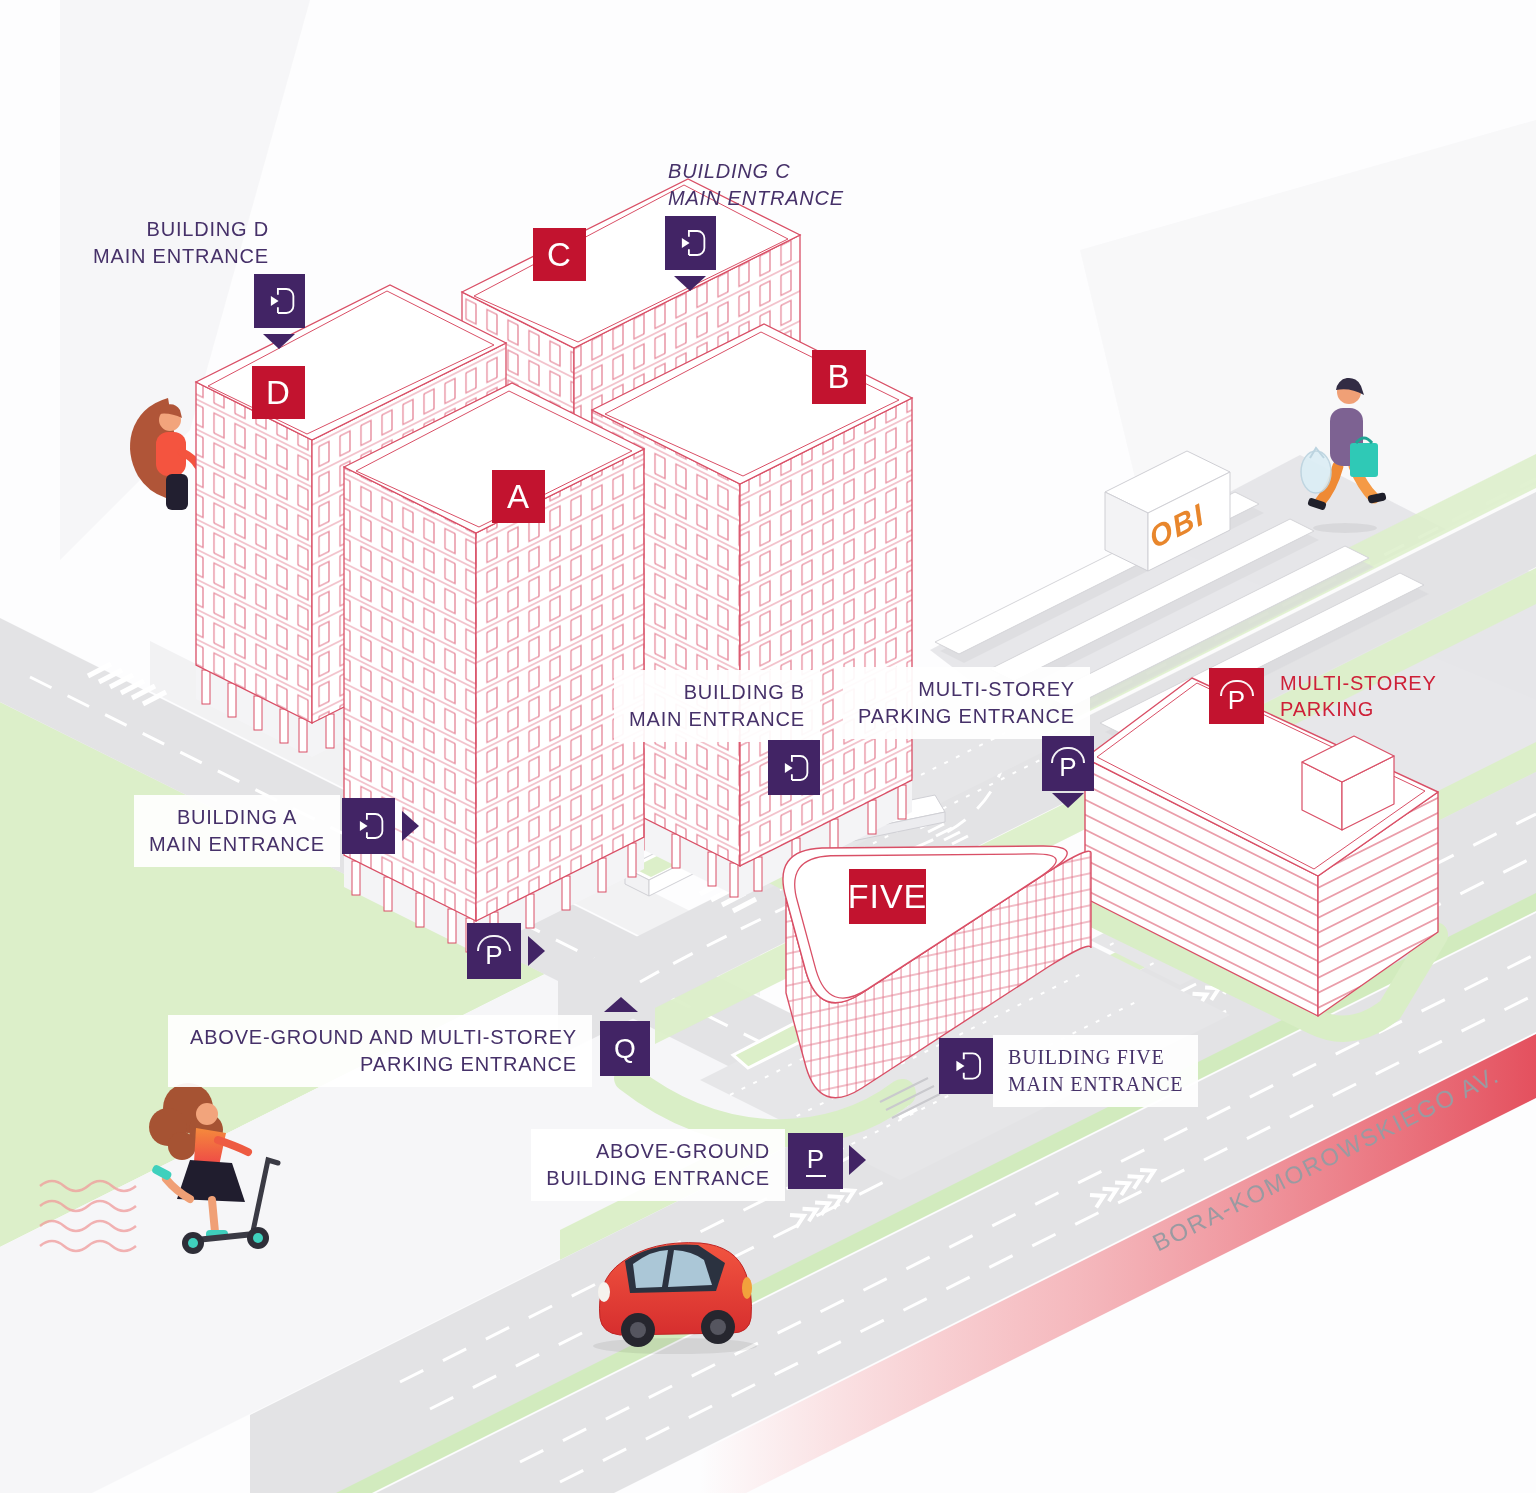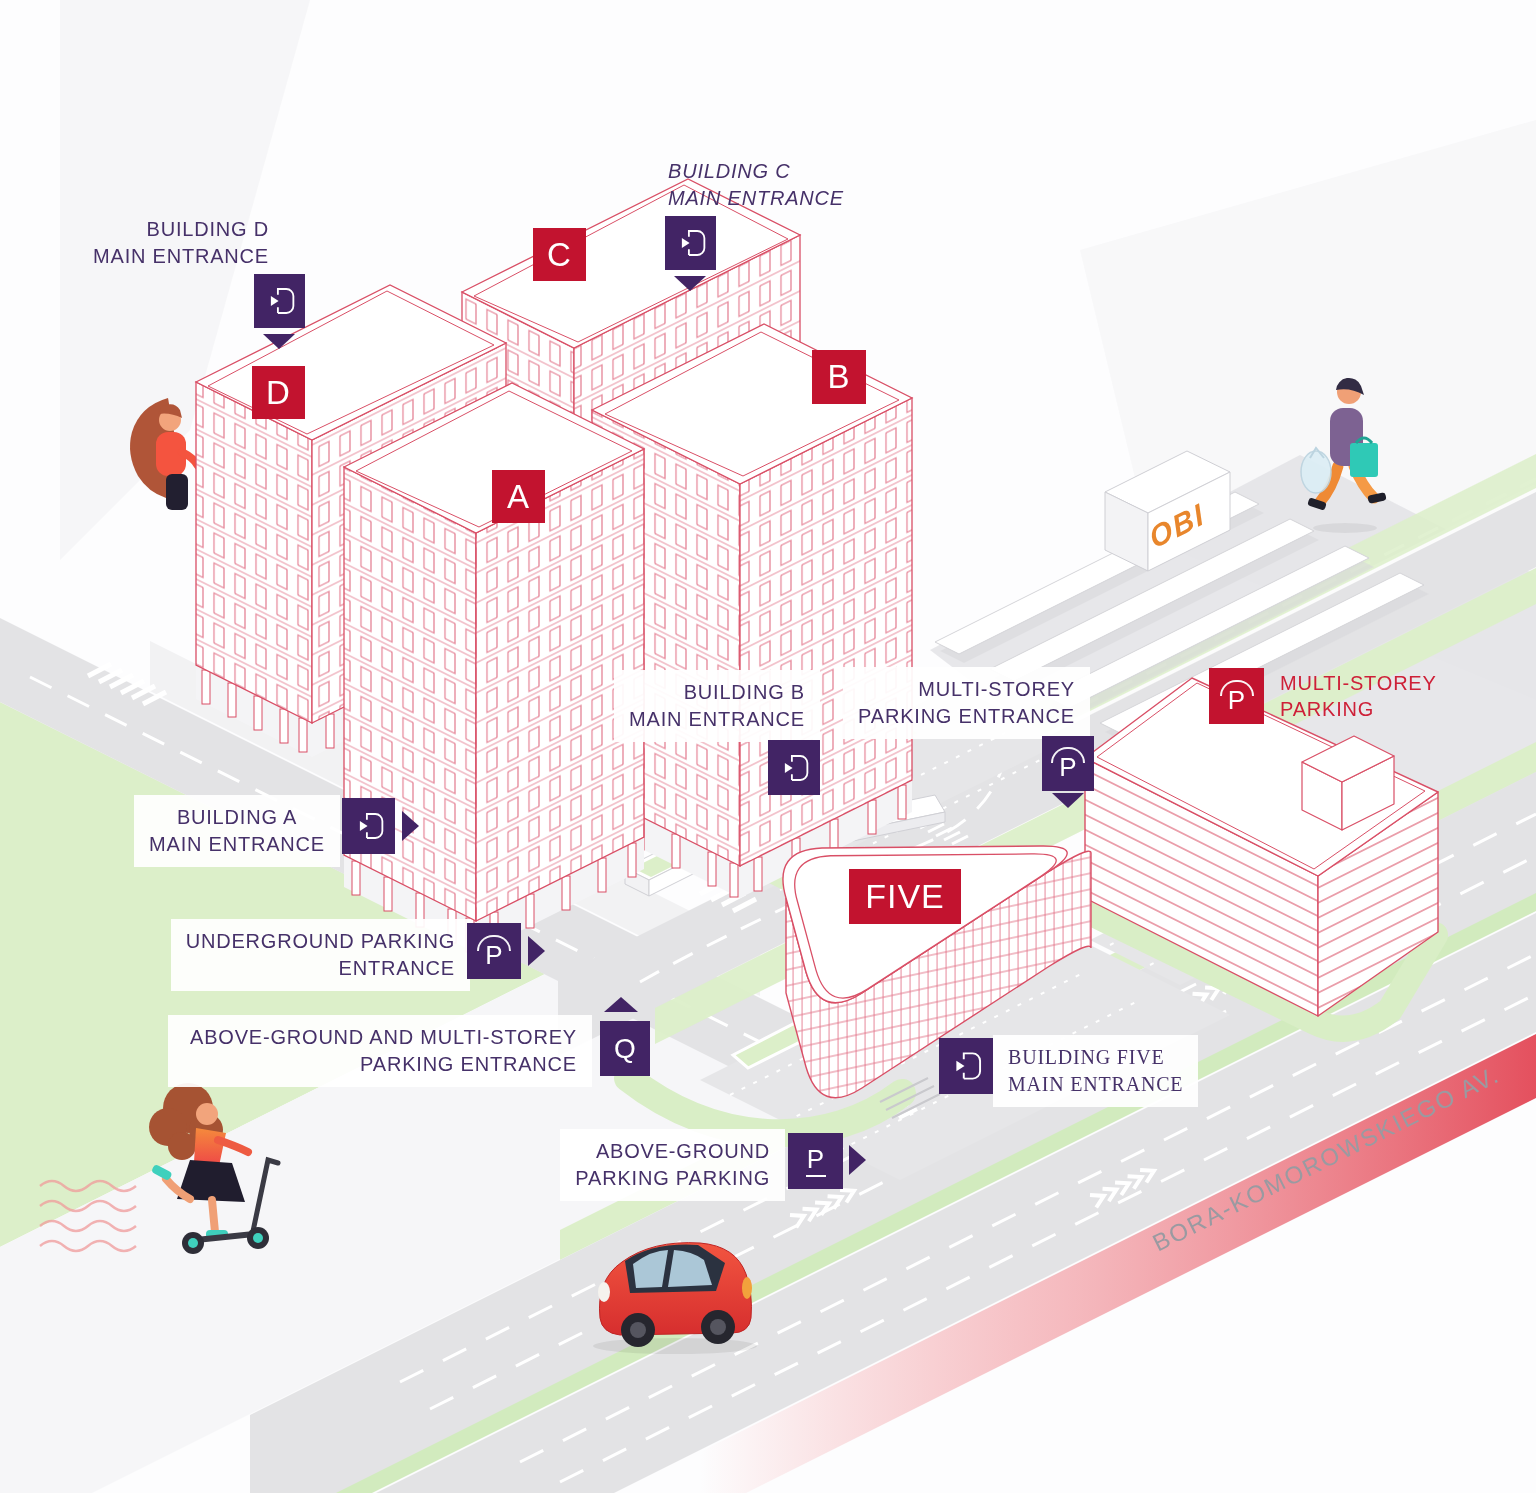--- a/index.html
+++ b/index.html
@@ -416,21 +416,21 @@
     <path d="M40,1206 q12,-10 24,0 t24,0 t24,0 t24,0"></path>
     <path d="M40,1226 q12,-10 24,0 t24,0 t24,0 t24,0"></path>
     <path d="M40,1246 q12,-10 24,0 t24,0 t24,0 t24,0"></path>
   </g>
 </svg>
 
 <div class="badge" style="left:252px;top:366px;width:53px;height:53px;">D</div>
 <div class="badge" style="left:533px;top:228px;width:53px;height:53px;">C</div>
 <div class="badge" style="left:812px;top:350px;width:54px;height:54px;">B</div>
 <div class="badge" style="left:492px;top:470px;width:53px;height:53px;">A</div>
-<div class="badge" style="left:849px;top:869px;width:112px;height:55px;font-size:34px;">FIVE</div>
+<div class="badge" style="left:849px;top:869px;width:77px;height:55px;font-size:34px;">FIVE</div>
 
 <div class="callout plain ta-l" style="left:668px;top:158px;font-style:italic;">BUILDING C
 MAIN ENTRANCE</div>
 <div class="marker" style="left:665px;top:216px;width:51px;height:54px;">
   <svg width="38" height="40" viewBox="0 0 54 54">
     <path d="M24,44 h12 a10,10 0 0 0 10,-10 V20 a10,10 0 0 0 -10,-10 H24 v8 M24,44 v-8" fill="none" stroke="#fff" stroke-width="2.6"></path>
     <polygon points="14,20 14,34 25,27" fill="#fff"></polygon>
   </svg>
 </div>
 <div class="tri tri-down" style="left:674px;top:276px;"></div>
@@ -472,22 +472,20 @@
 <div class="callout ta-r" style="right:1196px;top:795px;text-align:center;">BUILDING A
 MAIN ENTRANCE</div>
 <div class="marker" style="left:342px;top:798px;width:53px;height:56px;">
   <svg width="38" height="40" viewBox="0 0 54 54">
     <path d="M24,44 h12 a10,10 0 0 0 10,-10 V20 a10,10 0 0 0 -10,-10 H24 v8 M24,44 v-8" fill="none" stroke="#fff" stroke-width="2.6"></path>
     <polygon points="14,20 14,34 25,27" fill="#fff"></polygon>
   </svg>
 </div>
 <div class="tri tri-right" style="left:402px;top:811px;"></div>
 
-<div class="callout ta-r" style="right:1066px;top:919px;">UNDERGROUND PARKING
-ENTRANCE</div>
 <div class="marker" style="left:467px;top:923px;width:54px;height:56px;">
   <span class="arc"></span>
   <span class="pletter">P</span>
 </div>
 <div class="tri tri-right" style="left:528px;top:936px;"></div>
 
 <div class="callout ta-r" style="right:944px;top:1015px;padding-left:22px;">ABOVE-GROUND AND MULTI-STOREY
 PARKING ENTRANCE</div>
 <div class="marker" style="left:600px;top:1021px;width:50px;height:55px;">
   <span class="qletter">Q</span>
@@ -497,20 +495,20 @@
 <div class="marker" style="left:939px;top:1038px;width:54px;height:56px;">
   <svg width="40" height="42" viewBox="0 0 54 54">
     <path d="M24,44 h12 a10,10 0 0 0 10,-10 V20 a10,10 0 0 0 -10,-10 H24 v8 M24,44 v-8" fill="none" stroke="#fff" stroke-width="2.6"></path>
     <polygon points="14,20 14,34 25,27" fill="#fff"></polygon>
   </svg>
 </div>
 <div class="callout ta-l" style="left:993px;top:1035px;font-family:Liberation Serif, serif;">BUILDING FIVE
 MAIN ENTRANCE</div>
 
 <div class="callout ta-r" style="right:751px;top:1129px;">ABOVE-GROUND
-PARKING PARKING</div>
+BUILDING ENTRANCE</div>
 <div class="marker" style="left:788px;top:1133px;width:55px;height:56px;">
   <span class="pletter">P</span>
   <span class="uline"></span>
 </div>
 <div class="tri tri-right" style="left:849px;top:1145px;"></div>
 
 </div>
 
 </body></html>

